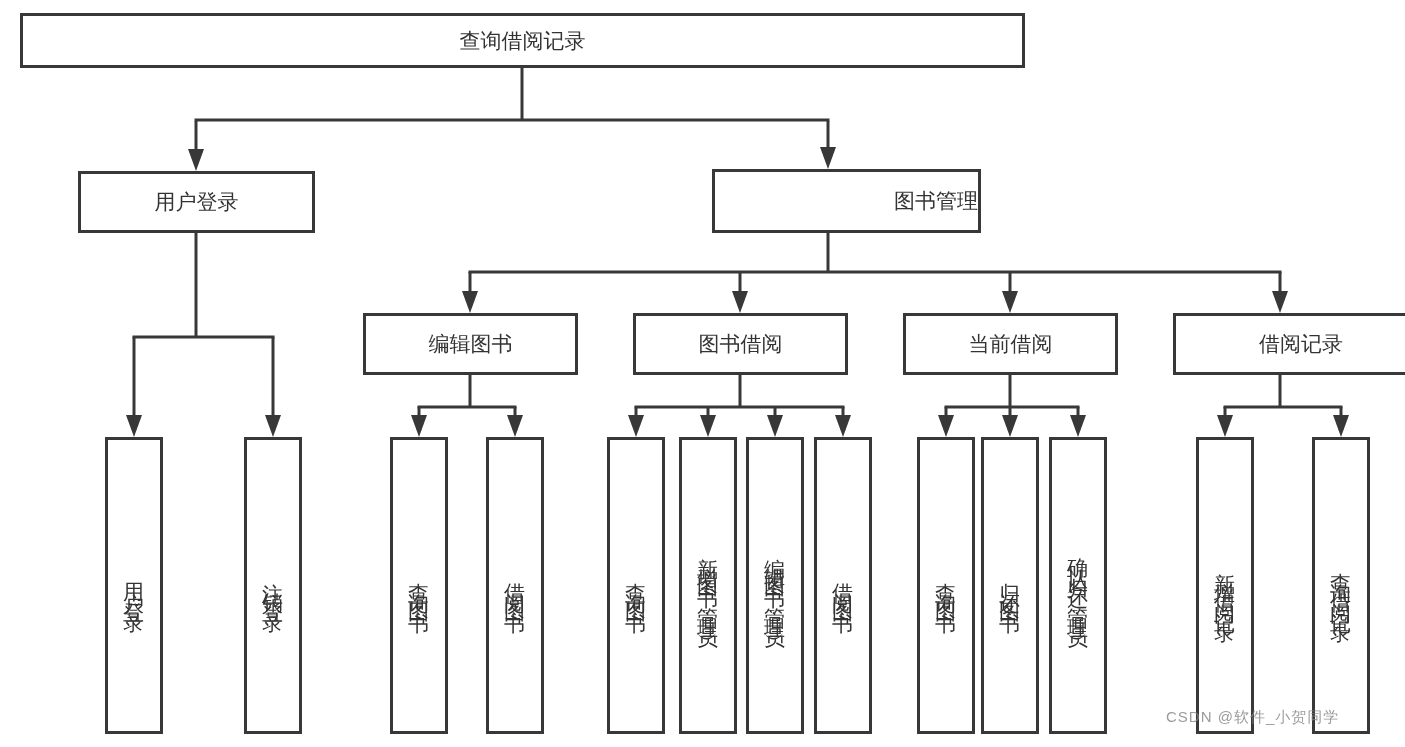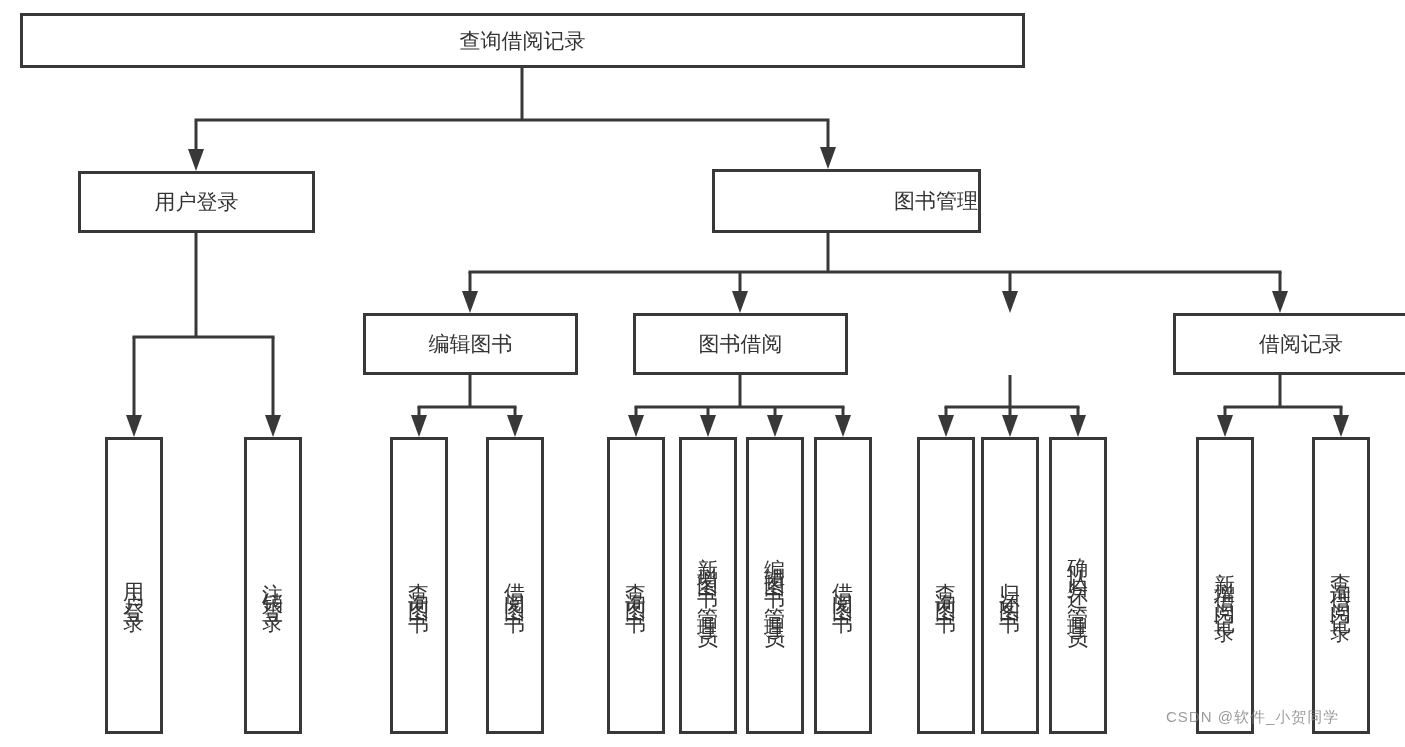--- a/index.html
+++ b/index.html
@@ -125,20 +125,23 @@
   <div class="box" style="left:712px; top:169px; width:269px; height:64px;justify-content:flex-end;">
     <span class="lbl">图书管理</span>
   </div>
 
   <div class="box" style="left:363px; top:313px; width:215px; height:62px;">
     <span class="lbl">编辑图书</span>
   </div>
   <div class="box" style="left:633px; top:313px; width:215px; height:62px;">
     <span class="lbl">图书借阅</span>
   </div>
+  <div class="box" style="left:903px; top:313px; width:215px; height:62px;">
+    <span class="lbl">当前借阅</span>
+  </div>
   <div class="box" style="left:1173px; top:313px; width:256px; height:62px;">
     <span class="lbl">借阅记录</span>
   </div>
 
   <div class="box vbox" style="left:105px; top:437px; width:58px; height:297px;">
     <span class="lbl">用户登录</span>
   </div>
   <div class="box vbox" style="left:244px; top:437px; width:58px; height:297px;">
     <span class="lbl">注销登录</span>
   </div>

